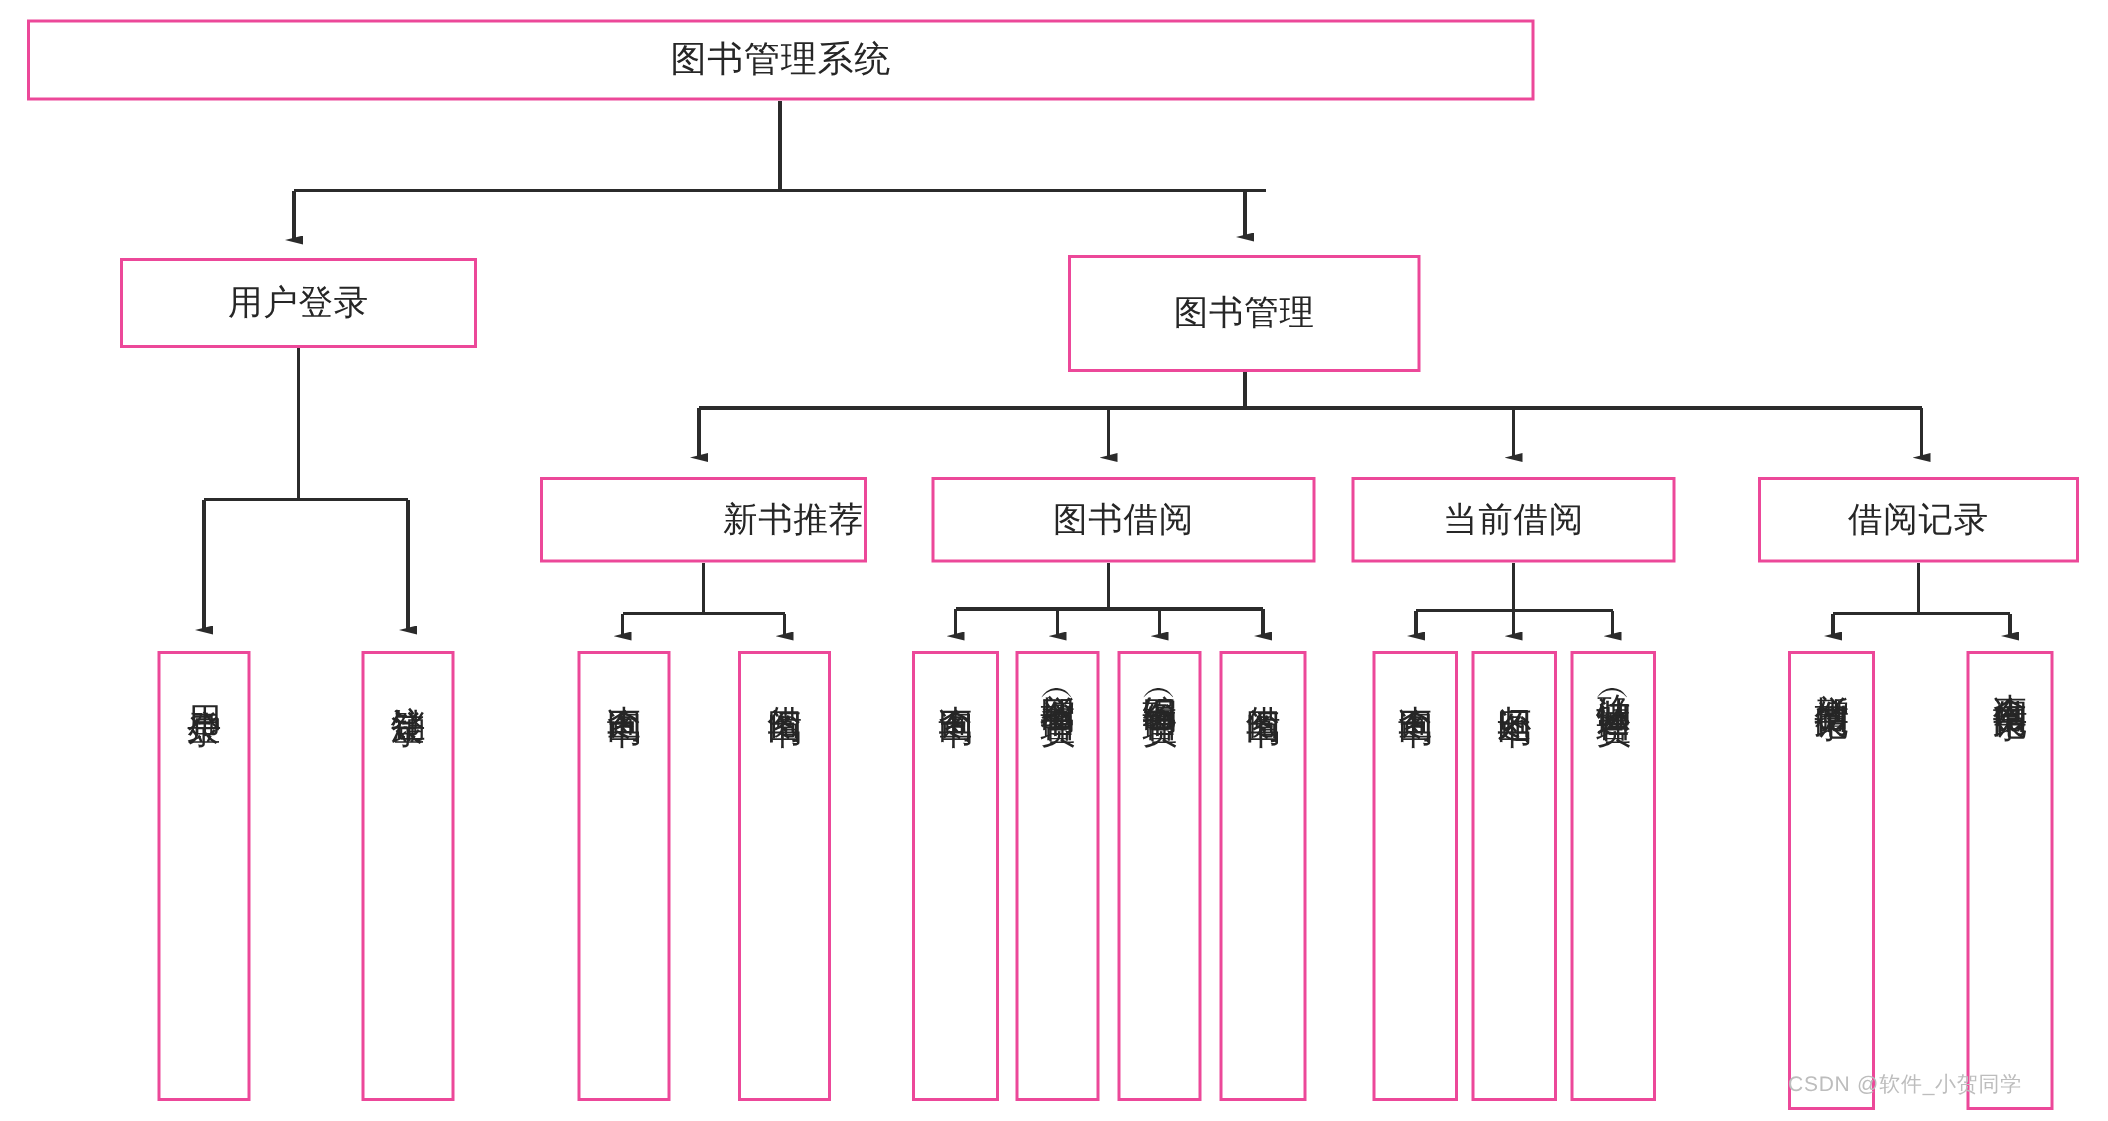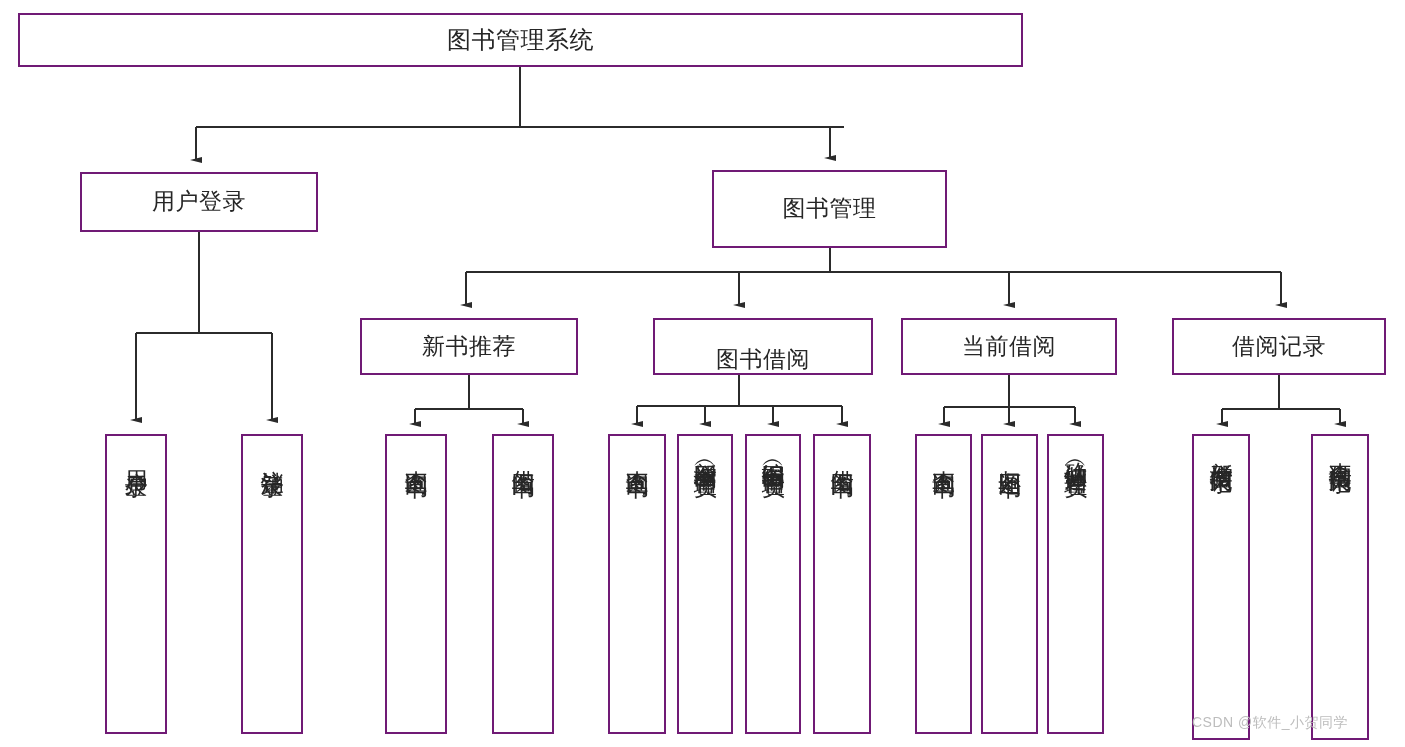--- a/index.html
+++ b/index.html
@@ -23,21 +23,21 @@
     left: 0;
     top: 0;
     width: 1405px;
     height: 747px;
     pointer-events: none;
   }
   .node {
     position: absolute;
     box-sizing: border-box;
     background: #ffffff;
-    border: 2px solid #701a75;
+    border: 2px solid #ec4899;
     display: flex;
     align-items: center;
     justify-content: center;
     color: #1f1f1f;
   }
   .node-label {
     display: block;
     text-align: center;
     line-height: 1.18;
     letter-spacing: 0.5px;
@@ -137,25 +137,25 @@
   </div>
 
   <div class="node horiz" style="left:80px; top:172px; width:238px; height:60px;">
     <span class="node-label">用户登录</span>
   </div>
 
   <div class="node horiz" style="left:712px; top:170px; width:235px; height:78px;">
     <span class="node-label">图书管理</span>
   </div>
 
-  <div class="node horiz" style="left:360px; top:318px; width:218px; height:57px;">
+  <div class="node horiz" style="left:360px; top:318px; width:218px; height:57px;justify-content:flex-end;">
     <span class="node-label">新书推荐</span>
   </div>
 
-  <div class="node horiz" style="left:653px; top:318px; width:220px; height:57px;align-items:flex-end;">
+  <div class="node horiz" style="left:621px; top:318px; width:256px; height:57px;">
     <span class="node-label">图书借阅</span>
   </div>
 
   <div class="node horiz" style="left:1172px; top:318px; width:214px; height:57px;">
     <span class="node-label">借阅记录</span>
   </div>
 
   <div class="node horiz" style="left:901px; top:318px; width:216px; height:57px;">
     <span class="node-label">当前借阅</span>
   </div>

